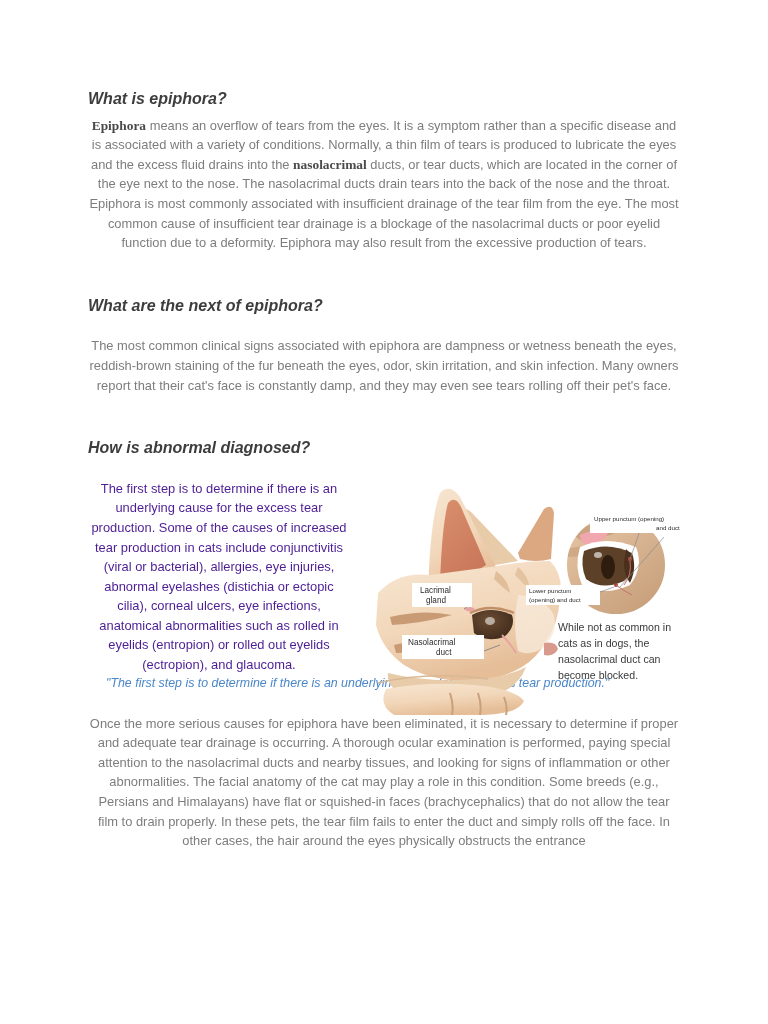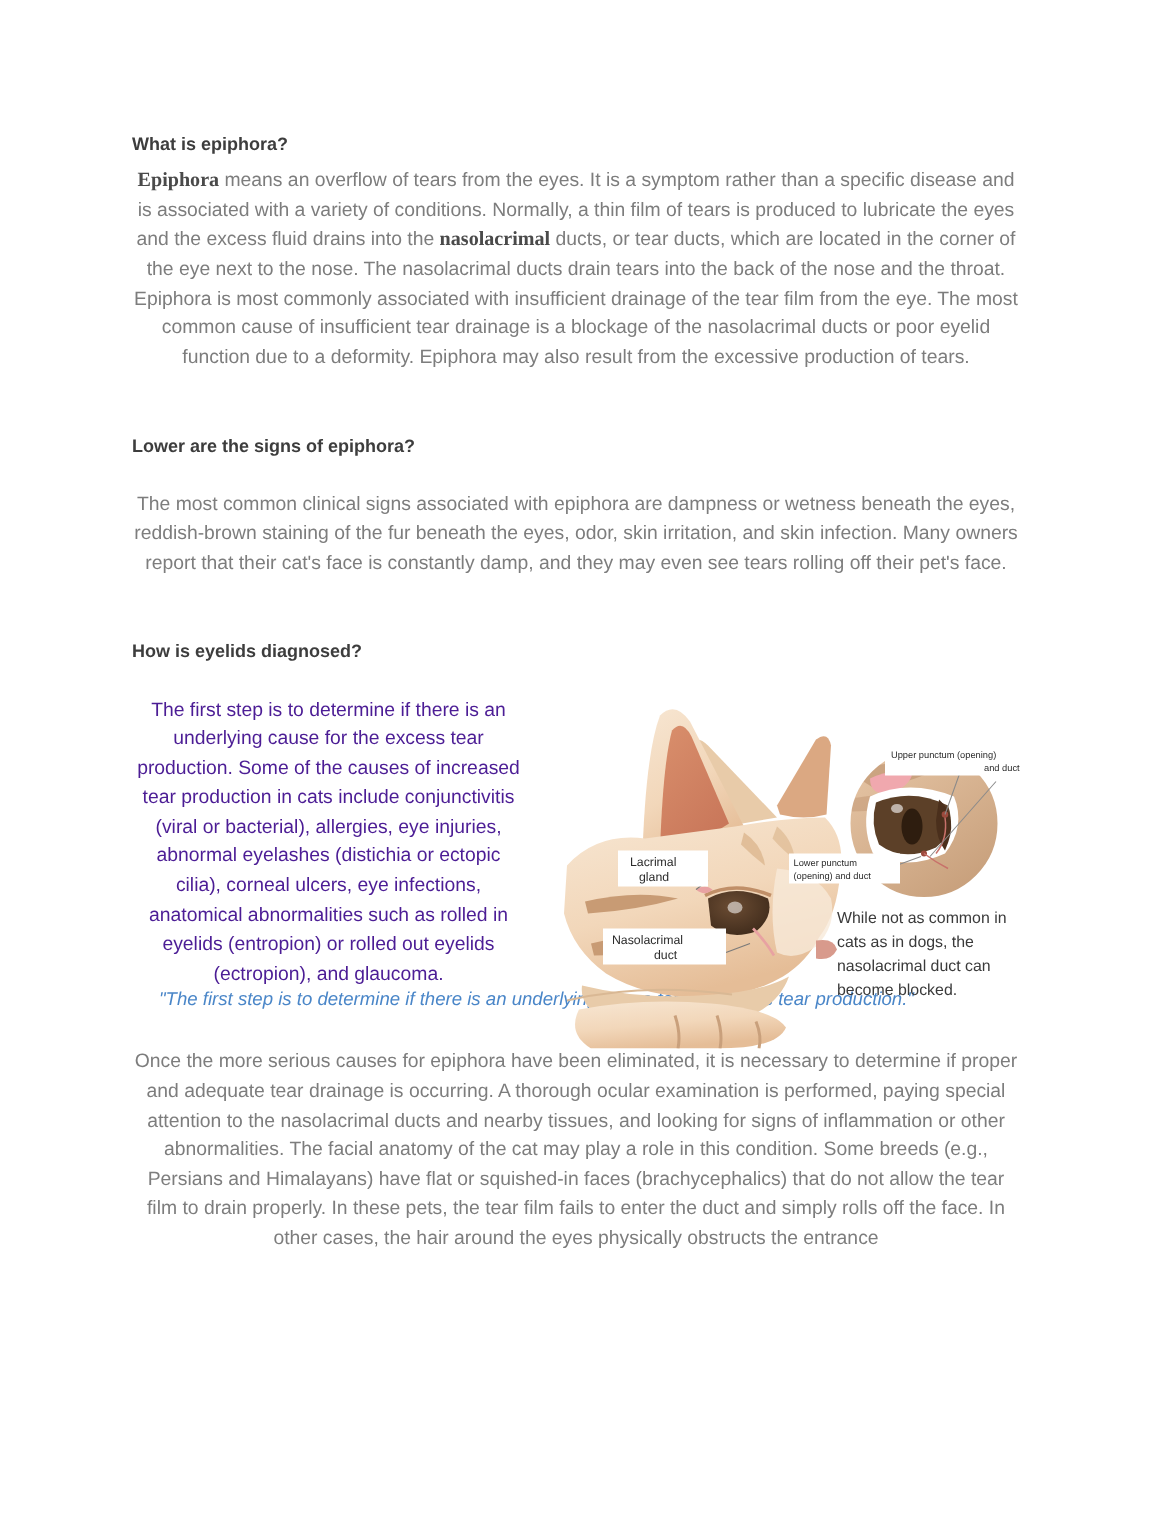--- a/index.html
+++ b/index.html
@@ -31,24 +31,25 @@
     color: #1b4a8a;
     font-size: 26.5px;
     font-weight: bold;
     letter-spacing: -0.2px;
     line-height: 1.15;
     margin: 0 0 7px 0;
     font-family: "Liberation Sans", sans-serif;
   }
   .section-heading {
     color: #3d3d3d;
-    font-size: 12px;
+    font-size: 16px;
     font-weight: bold;
     margin: 0 0 6px 0;
     line-height: 1.35;
+    font-style: italic;
   }
   .body-text {
     color: #7d7d7d;
     font-size: 12.9px;
     line-height: 19.6px;
     margin: 0;
     text-align: center;
   }
   .body-text b, .body-text .serif-bold {
     color: #4a4a4a;
@@ -98,27 +99,27 @@
 <div class="page">
   <div class="content">
 
 
     <h2 class="section-heading">What is epiphora?</h2>
 
     <p class="body-text"><span class="serif-bold">Epiphora</span><span> means an overflow of tears from the eyes. It is a symptom rather than a specific disease and is associated with a variety of conditions. Normally, a thin film of tears is produced to lubricate the eyes and the excess fluid drains into the </span><span class="serif-bold">nasolacrimal</span><span> ducts, or tear ducts, which are located in the corner of the eye next to the nose. The nasolacrimal ducts drain tears into the back of the nose and the throat. Epiphora is most commonly associated with insufficient drainage of the tear film from the eye. The most common cause of insufficient tear drainage is a blockage of the nasolacrimal ducts or poor eyelid function due to a deformity. Epiphora may also result from the excessive production of tears.</span></p>
 
     <div class="gap-lg"></div>
 
-    <h2 class="section-heading">Lower are the signs of epiphora?</h2>
+    <h2 class="section-heading">What are the next of epiphora?</h2>
     <div class="gap-sm"></div>
     <p class="body-text">The most common clinical signs associated with epiphora are dampness or wetness beneath the eyes, reddish-brown staining of the fur beneath the eyes, odor, skin irritation, and skin infection. Many owners report that their cat's face is constantly damp, and they may even see tears rolling off their pet's face.</p>
 
     <div class="gap-lg"></div>
 
-    <h2 class="section-heading">How is eyelids diagnosed?</h2>
+    <h2 class="section-heading">How is abnormal diagnosed?</h2>
     <div class="gap-sm"></div>
 
     <div class="split">
       <p class="narrow-col body-text">The first step is to determine if there is an underlying cause for the excess tear production. Some of the causes of increased tear production in cats include conjunctivitis (viral or bacterial), allergies, eye injuries, abnormal eyelashes (distichia or ectopic cilia), corneal ulcers, eye infections, anatomical abnormalities such as rolled in eyelids (entropion) or rolled out eyelids (ectropion), and glaucoma.</p>
 
       <div class="figure">
         <svg width="320" height="240" viewBox="0 0 320 240" xmlns="http://www.w3.org/2000/svg">
           <defs>
             <linearGradient id="furGrad" x1="0" y1="0" x2="0.4" y2="1">
               <stop offset="0%" stop-color="#f7e6d2"></stop>

